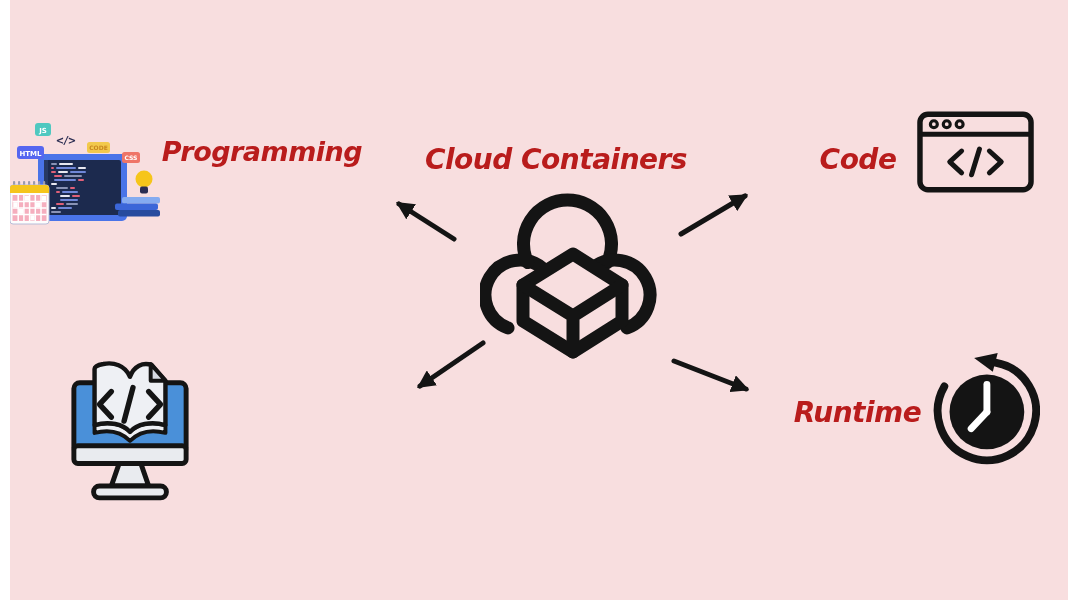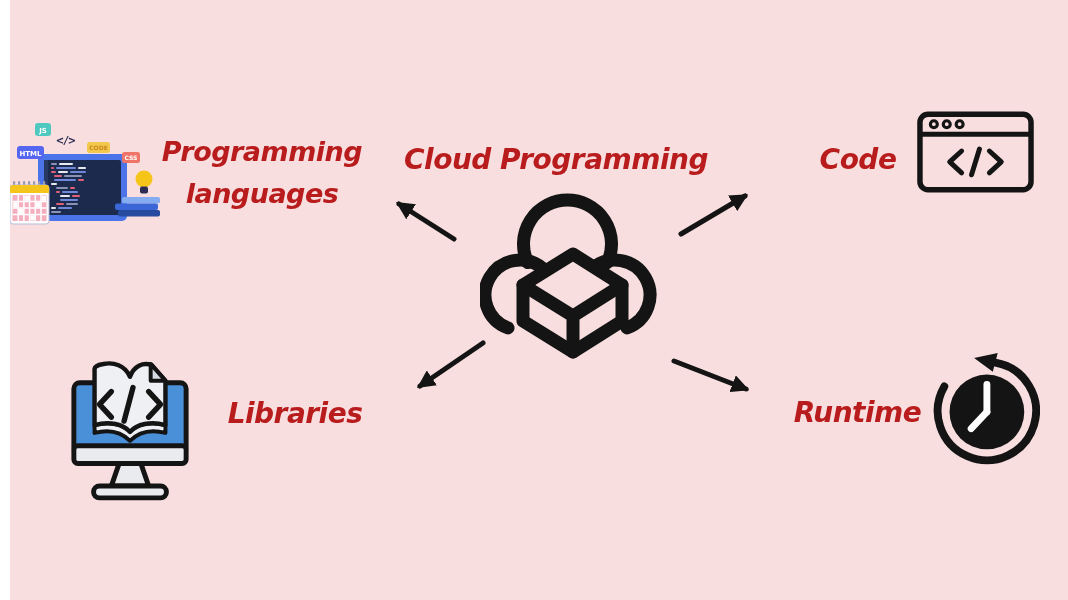--- a/index.html
+++ b/index.html
@@ -120,28 +120,26 @@
 
     <g>
       <rect x="112" y="100" width="38" height="6.5" rx="2" fill="#85ABF0"></rect>
       <rect x="105" y="106.5" width="43" height="6.5" rx="2" fill="#3B66D8"></rect>
       <rect x="108" y="113" width="42" height="6.5" rx="2" fill="#274B9E"></rect>
     </g>
   </svg>
 
   <div class="label lbl-prog">
     <div>Programming</div>
-    <div>languages</div>
   </div>
 
-  <div class="label lbl-title">Cloud Programming</div>
+  <div class="label lbl-title">Cloud Containers</div>
 
   <div class="label lbl-code">Code</div>
 
-  <div class="label lbl-lib">Libraries</div>
 
   <div class="label lbl-run">Runtime</div>
 
   <svg class="abs" style="left:470px;top:192px" width="180" height="170" viewBox="0 0 180 170">
     <g fill="none" stroke="#141414" stroke-width="13" stroke-linecap="round">
       <path d="M28,135.9 A35,35 0 1 1 62.5,76.2"></path>
       <path d="M47.6,70.6 A44,44 0 1 1 127.4,70.6"></path>
       <path d="M112.5,76.2 A35,35 0 1 1 147,135.9"></path>
     </g>
     <g stroke="#141414" stroke-width="13" stroke-linejoin="round" stroke-linecap="round">

